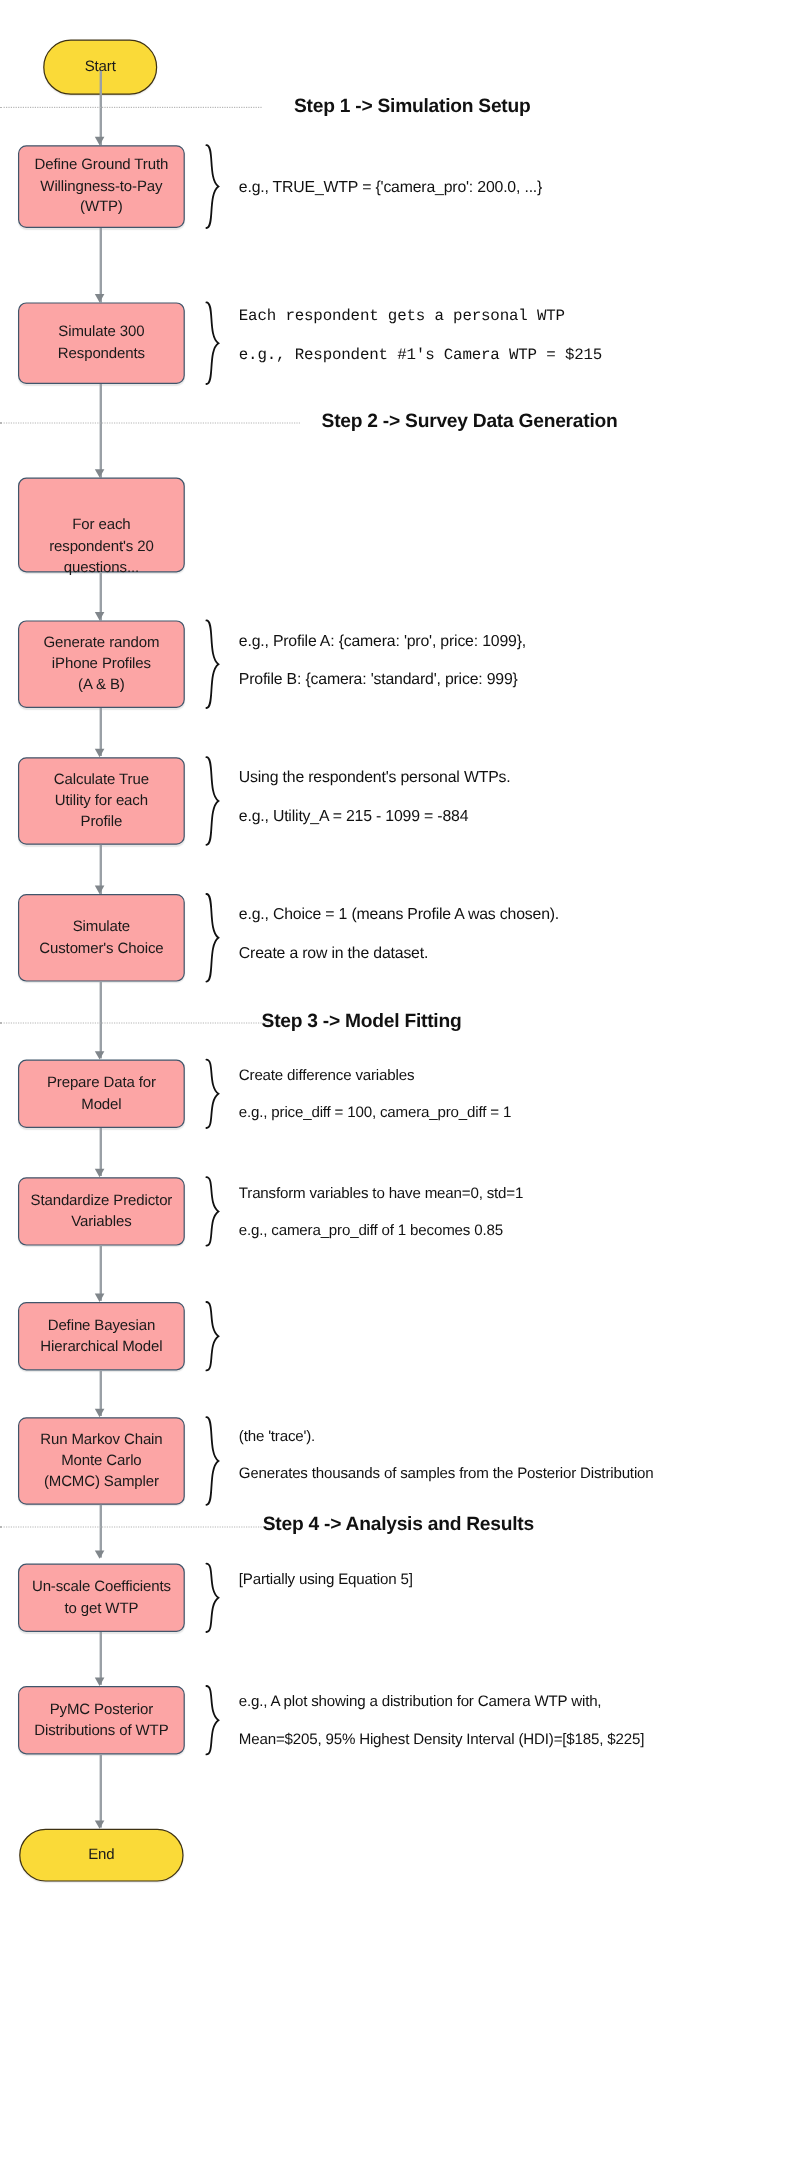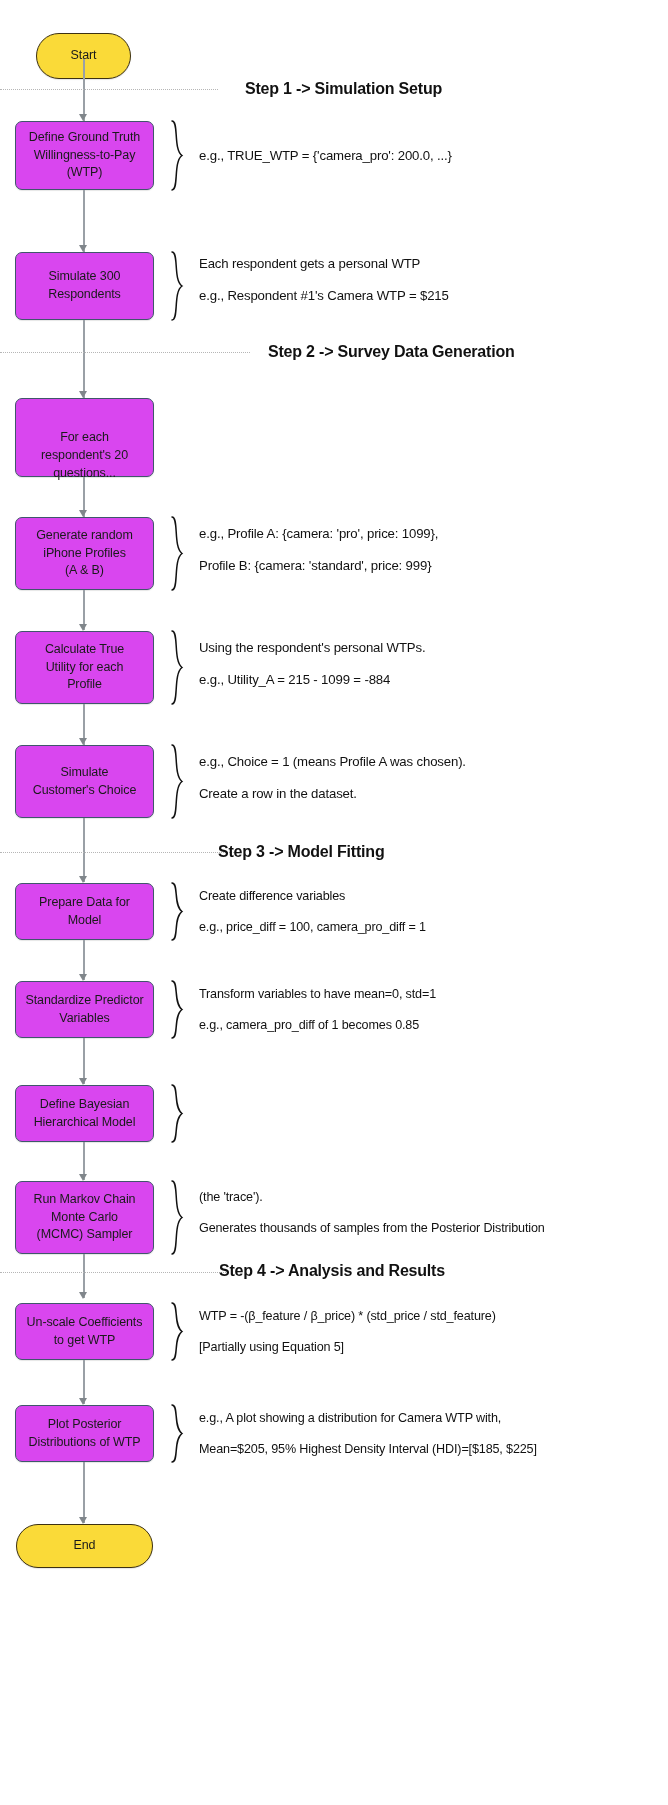--- a/index.html
+++ b/index.html
@@ -27,21 +27,21 @@
     align-items: center;
     justify-content: center;
     text-align: center;
     color: #1a1a1a;
     font-size: 12.5px;
     line-height: 1.42;
     letter-spacing: -0.1px;
     padding: 2px 6px;
   }
   .node.process {
-    background: #d946ef;
+    background: #fca5a5;
     border: 1.6px solid #40566b;
     border-radius: 7px;
     box-shadow: 0 1px 1px rgba(0,0,0,0.10);
   }
   .node.terminal {
     background: #fada38;
     border: 1.6px solid #3d3112;
     border-radius: 28px;
     box-shadow: 0 1px 1px rgba(0,0,0,0.10);
   }
@@ -125,21 +125,21 @@
 
   <div class="node process" style="left:15px; top:252px; width:139px; height:68px;">
     <span style="white-space:pre-line;">Simulate 300
 Respondents</span>
   </div>
   <div class="brace" style="left:168px; top:250px;">
     <svg width="22" height="72" viewBox="0 0 22 72" fill="none" aria-hidden="true">
       <path d="M4 2 C11 2, 5 30, 14 36 C5 42, 11 70, 4 70" stroke="#111111" stroke-width="1.5" fill="none" stroke-linecap="round"></path>
     </svg>
   </div>
-  <div class="annot" style="left:199px; top:255px;">
+  <div class="annot" style="left:199px; top:255px;font-family:Liberation Mono, monospace;">
     <span class="ln">Each respondent gets a personal WTP</span>
     <span class="ln">e.g., Respondent #1's Camera WTP = $215</span>
   </div>
   <div class="conn" style="left:83px; top:320px; height:78px;"></div>
   <div class="arrowhead" style="left:79px; top:391px;"></div>
 
   <div class="divider" style="left:0px; top:352px; width:250px;"></div>
   <div class="step-label" style="left:268px; top:343px;">Step 2 -&gt; Survey Data Generation</div>
 
   <div class="node process" style="left:15px; top:398px; width:139px; height:79px;">
@@ -270,28 +270,27 @@
   <div class="node process" style="left:15px; top:1303px; width:139px; height:57px;">
     <span style="white-space:pre-line;">Un-scale Coefficients
 to get WTP</span>
   </div>
   <div class="brace" style="left:168px; top:1301px;">
     <svg width="22" height="61" viewBox="0 0 22 61" fill="none" aria-hidden="true">
       <path d="M4 2 C11 2, 5 24, 14 30.5 C5 37, 11 59, 4 59" stroke="#111111" stroke-width="1.5" fill="none" stroke-linecap="round"></path>
     </svg>
   </div>
   <div class="annot" style="left:199px; top:1308px; font-size:12.6px;">
-    <span class="ln">WTP = -(β_feature / β_price) * (std_price / std_feature)</span>
     <span class="ln">[Partially using Equation 5]</span>
   </div>
   <div class="conn" style="left:83px; top:1360px; height:44px;"></div>
   <div class="arrowhead" style="left:79px; top:1398px;"></div>
 
   <div class="node process" style="left:15px; top:1405px; width:139px; height:57px;">
-    <span style="white-space:pre-line;">Plot Posterior
+    <span style="white-space:pre-line;">PyMC Posterior
 Distributions of WTP</span>
   </div>
   <div class="brace" style="left:168px; top:1403px;">
     <svg width="22" height="61" viewBox="0 0 22 61" fill="none" aria-hidden="true">
       <path d="M4 2 C11 2, 5 24, 14 30.5 C5 37, 11 59, 4 59" stroke="#111111" stroke-width="1.5" fill="none" stroke-linecap="round"></path>
     </svg>
   </div>
   <div class="annot" style="left:199px; top:1410px; font-size:12.6px;">
     <span class="ln">e.g., A plot showing a distribution for Camera WTP with,</span>
     <span class="ln">Mean=$205, 95% Highest Density Interval (HDI)=[$185, $225]</span>

